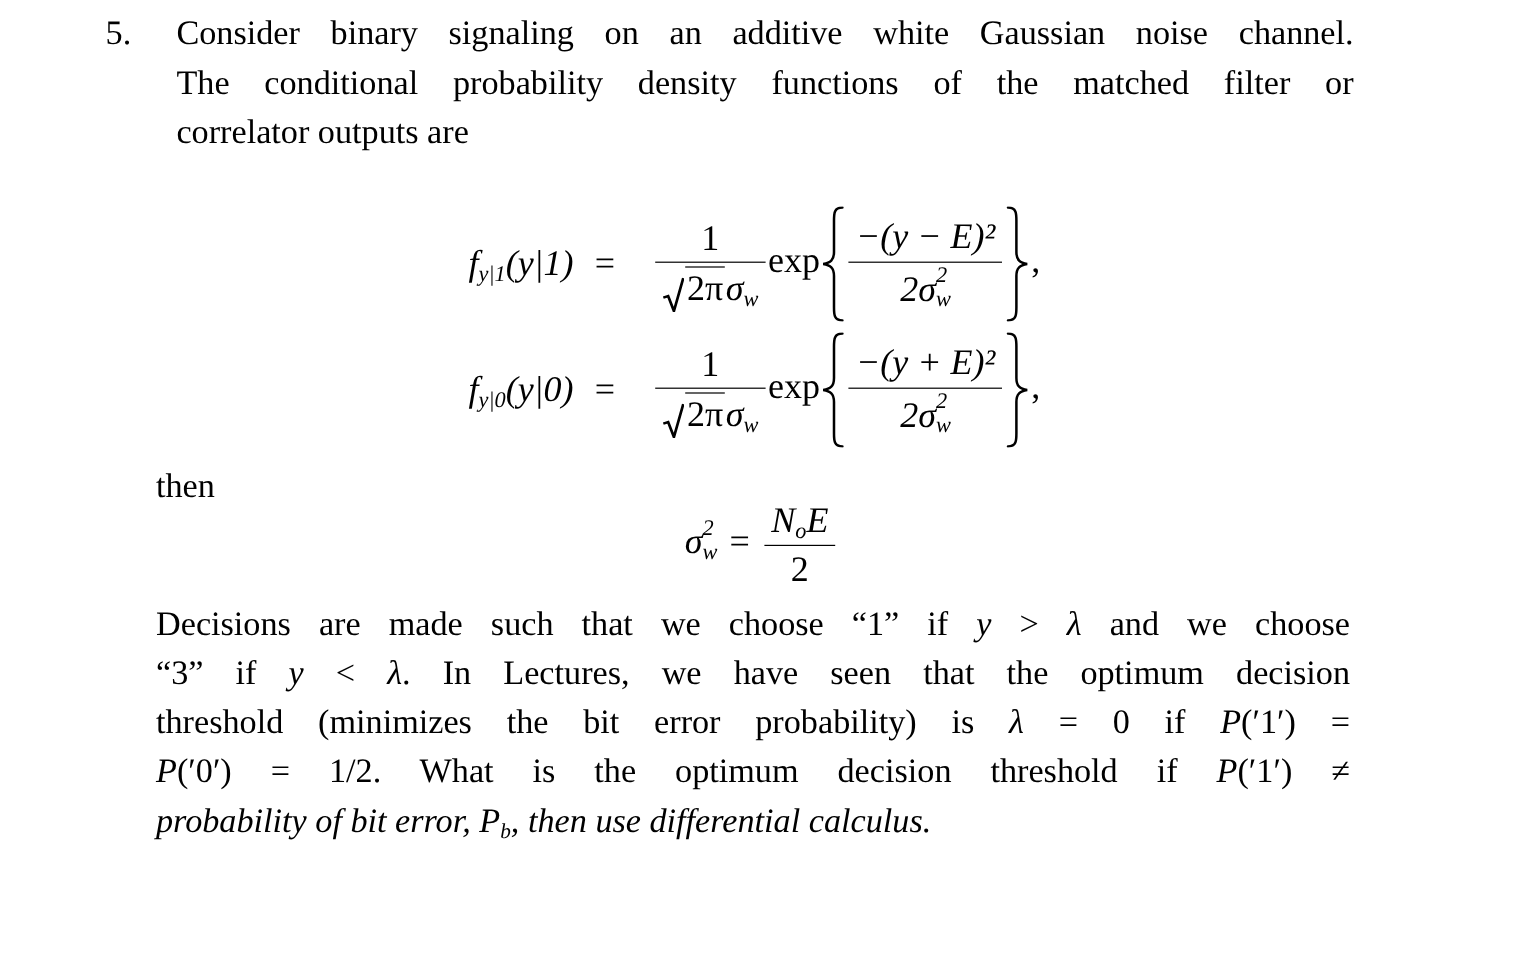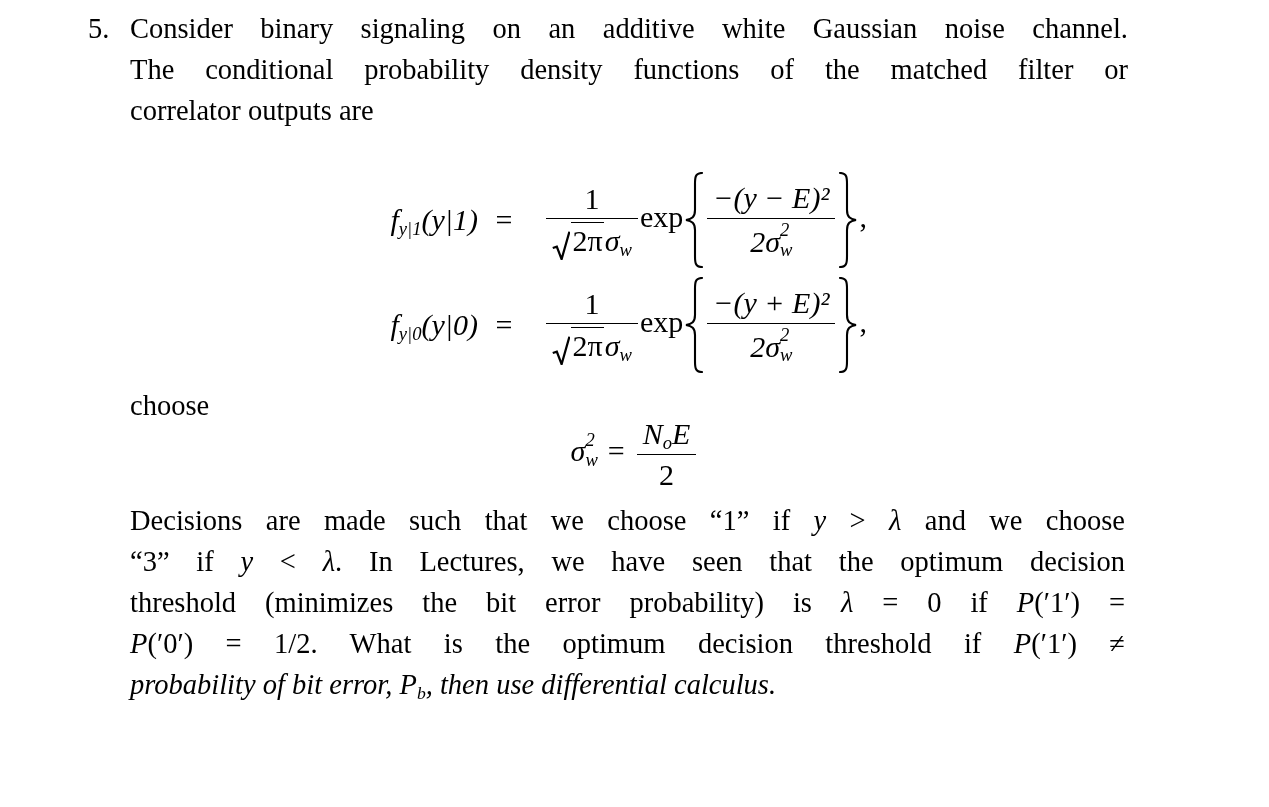--- a/index.html
+++ b/index.html
@@ -35,20 +35,21 @@
     font-size: 28.5px;
     line-height: 41px;
   }
   .prob-body {
     flex: 1 1 auto;
     font-size: 28.5px;
     line-height: 41px;
     text-align: justify;
     text-justify: inter-word;
     hyphens: none;
+    margin-left: 17px;
   }
 
   
   .jline {
     display: block;
     text-align: justify;
     text-align-last: justify;
     white-space: nowrap;
   }
   .jline.last {
@@ -226,21 +227,21 @@
     <div class="eq-rhs math"><span class="frac"><span class="num up">1</span><span class="den"><span class="sqrt"><span class="tick"><svg viewBox="0 0 12 22" preserveAspectRatio="none" width="100%" height="100%">
                   <path d="M0.5 13 L3.2 12 L6.4 21 L11.6 1.2" fill="none" stroke="#000" stroke-width="1.5" stroke-linejoin="miter" stroke-linecap="butt"></path>
                 </svg></span><span class="radicand up">2π</span></span><span>σ</span><span class="sub">w</span></span></span><span class="up">exp</span><span class="brace"><svg width="22" height="96" viewBox="0 0 22 96">
             <path d="M19 1 C12 1 12 6 12 12 L12 38 C12 45 9 47 3 48 C9 49 12 51 12 58 L12 84 C12 90 12 95 19 95" fill="none" stroke="#000" stroke-width="2.1" stroke-linecap="round"></path>
           </svg></span><span class="frac"><span class="num">−(y + E)²</span><span class="den"><span>2σ</span><span class="subsup"><span class="s-up">2</span><span class="s-dn">w</span></span></span></span><span class="brace"><svg width="22" height="96" viewBox="0 0 22 96">
             <path d="M3 1 C10 1 10 6 10 12 L10 38 C10 45 13 47 19 48 C13 49 10 51 10 58 L10 84 C10 90 10 95 3 95" fill="none" stroke="#000" stroke-width="2.1" stroke-linecap="round"></path>
           </svg></span><span class="comma">,</span></div>
   </div>
 </div>
 
-<div class="where" style="top:385px;">choose</div>
+<div class="where" style="top:385px;">then</div>
 
 <div class="centered-eq" style="top:417px;">
   <span class="math"><span>σ</span><span class="subsup"><span class="s-up">2</span><span class="s-dn">w</span></span><span class="up" style="padding:0 10px;">=</span><span class="frac"><span class="num"><span>N</span><span class="sub">o</span><span>E</span></span><span class="den up">2</span></span></span>
 </div>
 
 <div class="para" style="top:500px;">
 
   <div class="jline"><span>Decisions are made such that we choose “1” if </span><span class="math">y</span><span> &gt; </span><span class="math">λ</span><span> and we choose</span></div>
 
   <div class="jline"><span>“3” if </span><span class="math">y</span><span> &lt; </span><span class="math">λ</span><span>.  In Lectures, we have seen that the optimum decision</span></div>

